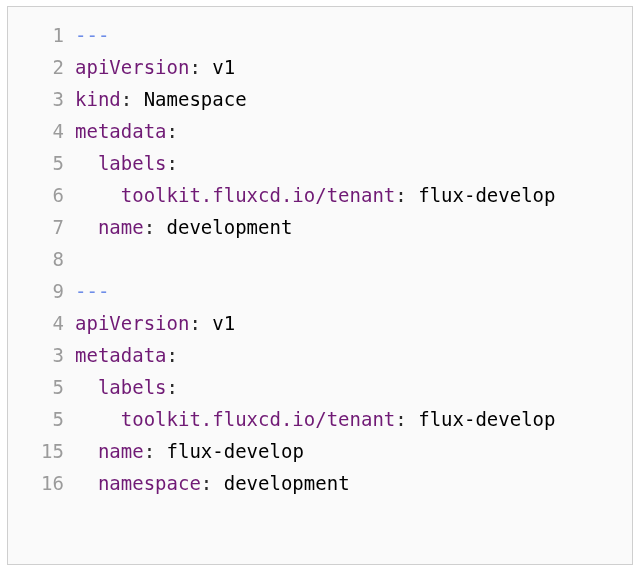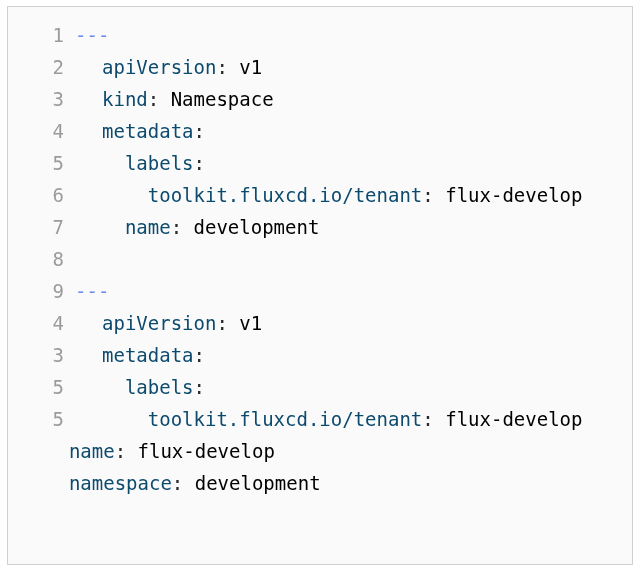--- a/index.html
+++ b/index.html
@@ -49,22 +49,21 @@
     letter-spacing: 0px;
     user-select: none;
   }
   .code-text {
     padding-left: 11px;
     white-space: pre;
     overflow: hidden;
     flex: 1 1 auto;
   }
   .tok-key {
-    color: #0c4a6e;
-    margin-left: 27px;
+    color: #701a75;
   }
   .tok-punct {
     color: #2b2b2b;
   }
   .tok-value {
     color: #000000;
   }
   .tok-sep {
     color: #6d8ce8;
   }
@@ -83,16 +82,16 @@
       <div class="code-line"><span class="gutter">4</span><span class="code-text"><span class="tok-key">metadata</span><span class="tok-punct">:</span></span></div>
       <div class="code-line"><span class="gutter">5</span><span class="code-text"><span class="tok-plain">  </span><span class="tok-key">labels</span><span class="tok-punct">:</span></span></div>
       <div class="code-line"><span class="gutter">6</span><span class="code-text"><span class="tok-plain">    </span><span class="tok-key">toolkit.fluxcd.io/tenant</span><span class="tok-punct">:</span><span class="tok-value"> flux-develop</span></span></div>
       <div class="code-line"><span class="gutter">7</span><span class="code-text"><span class="tok-plain">  </span><span class="tok-key">name</span><span class="tok-punct">:</span><span class="tok-value"> development</span></span></div>
       <div class="code-line"><span class="gutter">8</span><span class="code-text"></span></div>
       <div class="code-line"><span class="gutter">9</span><span class="code-text"><span class="tok-sep">---</span></span></div>
       <div class="code-line"><span class="gutter">4</span><span class="code-text"><span class="tok-key">apiVersion</span><span class="tok-punct">:</span><span class="tok-value"> v1</span></span></div>
       <div class="code-line"><span class="gutter">3</span><span class="code-text"><span class="tok-key">metadata</span><span class="tok-punct">:</span></span></div>
       <div class="code-line"><span class="gutter">5</span><span class="code-text"><span class="tok-plain">  </span><span class="tok-key">labels</span><span class="tok-punct">:</span></span></div>
       <div class="code-line"><span class="gutter">5</span><span class="code-text"><span class="tok-plain">    </span><span class="tok-key">toolkit.fluxcd.io/tenant</span><span class="tok-punct">:</span><span class="tok-value"> flux-develop</span></span></div>
-      <div class="code-line"><span class="code-text"><span class="tok-plain">  </span><span class="tok-key">name</span><span class="tok-punct">:</span><span class="tok-value"> flux-develop</span></span></div>
-      <div class="code-line"><span class="code-text"><span class="tok-plain">  </span><span class="tok-key">namespace</span><span class="tok-punct">:</span><span class="tok-value"> development</span></span></div>
+      <div class="code-line"><span class="gutter">15</span><span class="code-text"><span class="tok-plain">  </span><span class="tok-key">name</span><span class="tok-punct">:</span><span class="tok-value"> flux-develop</span></span></div>
+      <div class="code-line"><span class="gutter">16</span><span class="code-text"><span class="tok-plain">  </span><span class="tok-key">namespace</span><span class="tok-punct">:</span><span class="tok-value"> development</span></span></div>
     </div>
 </div>
 
 </body></html>

